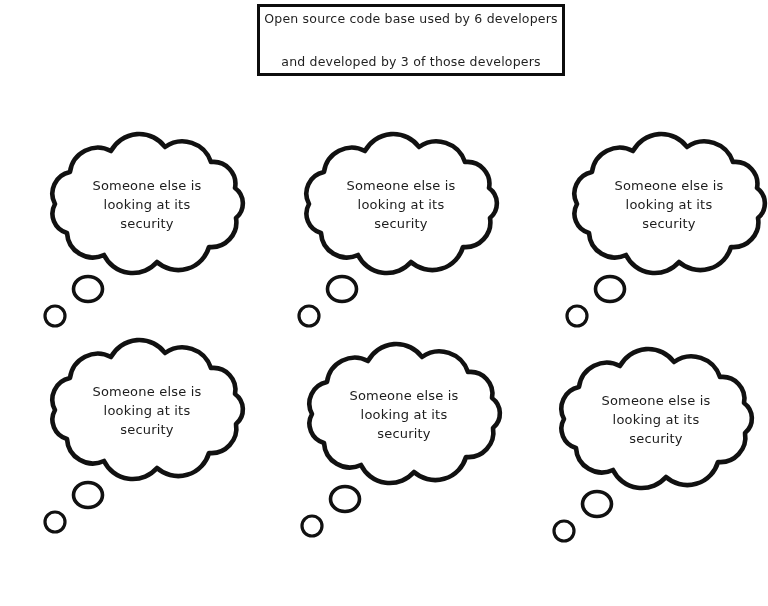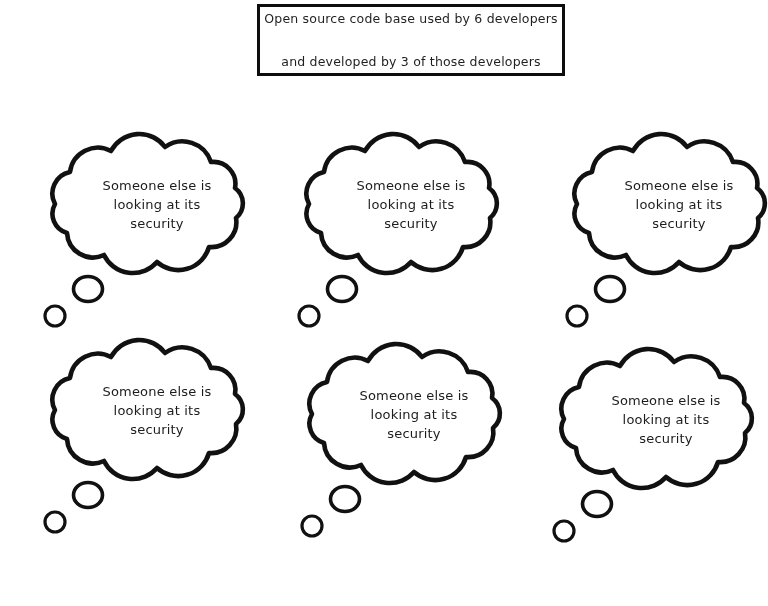--- a/index.html
+++ b/index.html
@@ -43,21 +43,21 @@
     height: 215px;
   }
   .bubble svg {
     position: absolute;
     left: 0;
     top: 0;
     display: block;
   }
   .bubble-text {
     position: absolute;
-    left: 26px;
+    left: 16px;
     top: 60px;
     width: 180px;
     text-align: center;
     color: #1c1c1c;
   }
   .bubble-text-line {
     font-size: 13px;
     line-height: 19px;
     letter-spacing: 0.2px;
     white-space: nowrap;

